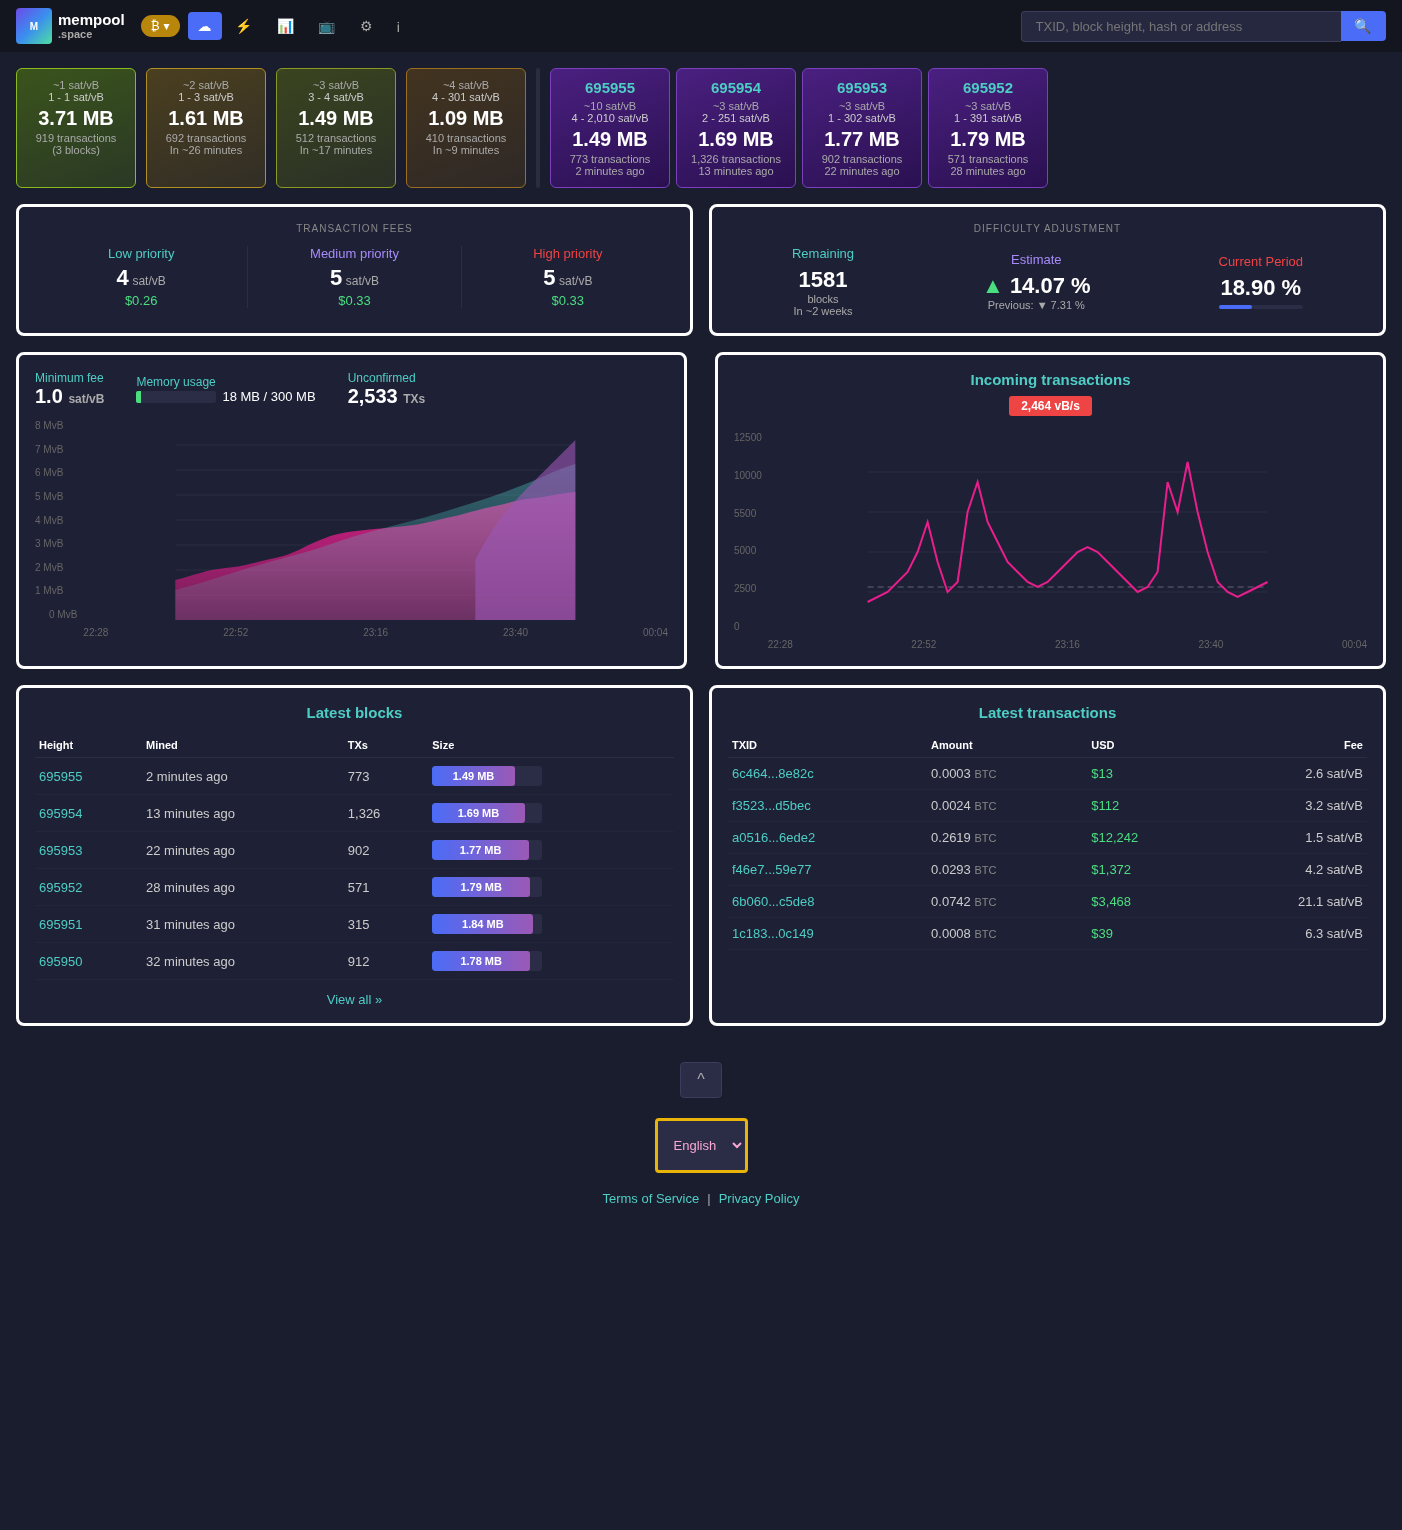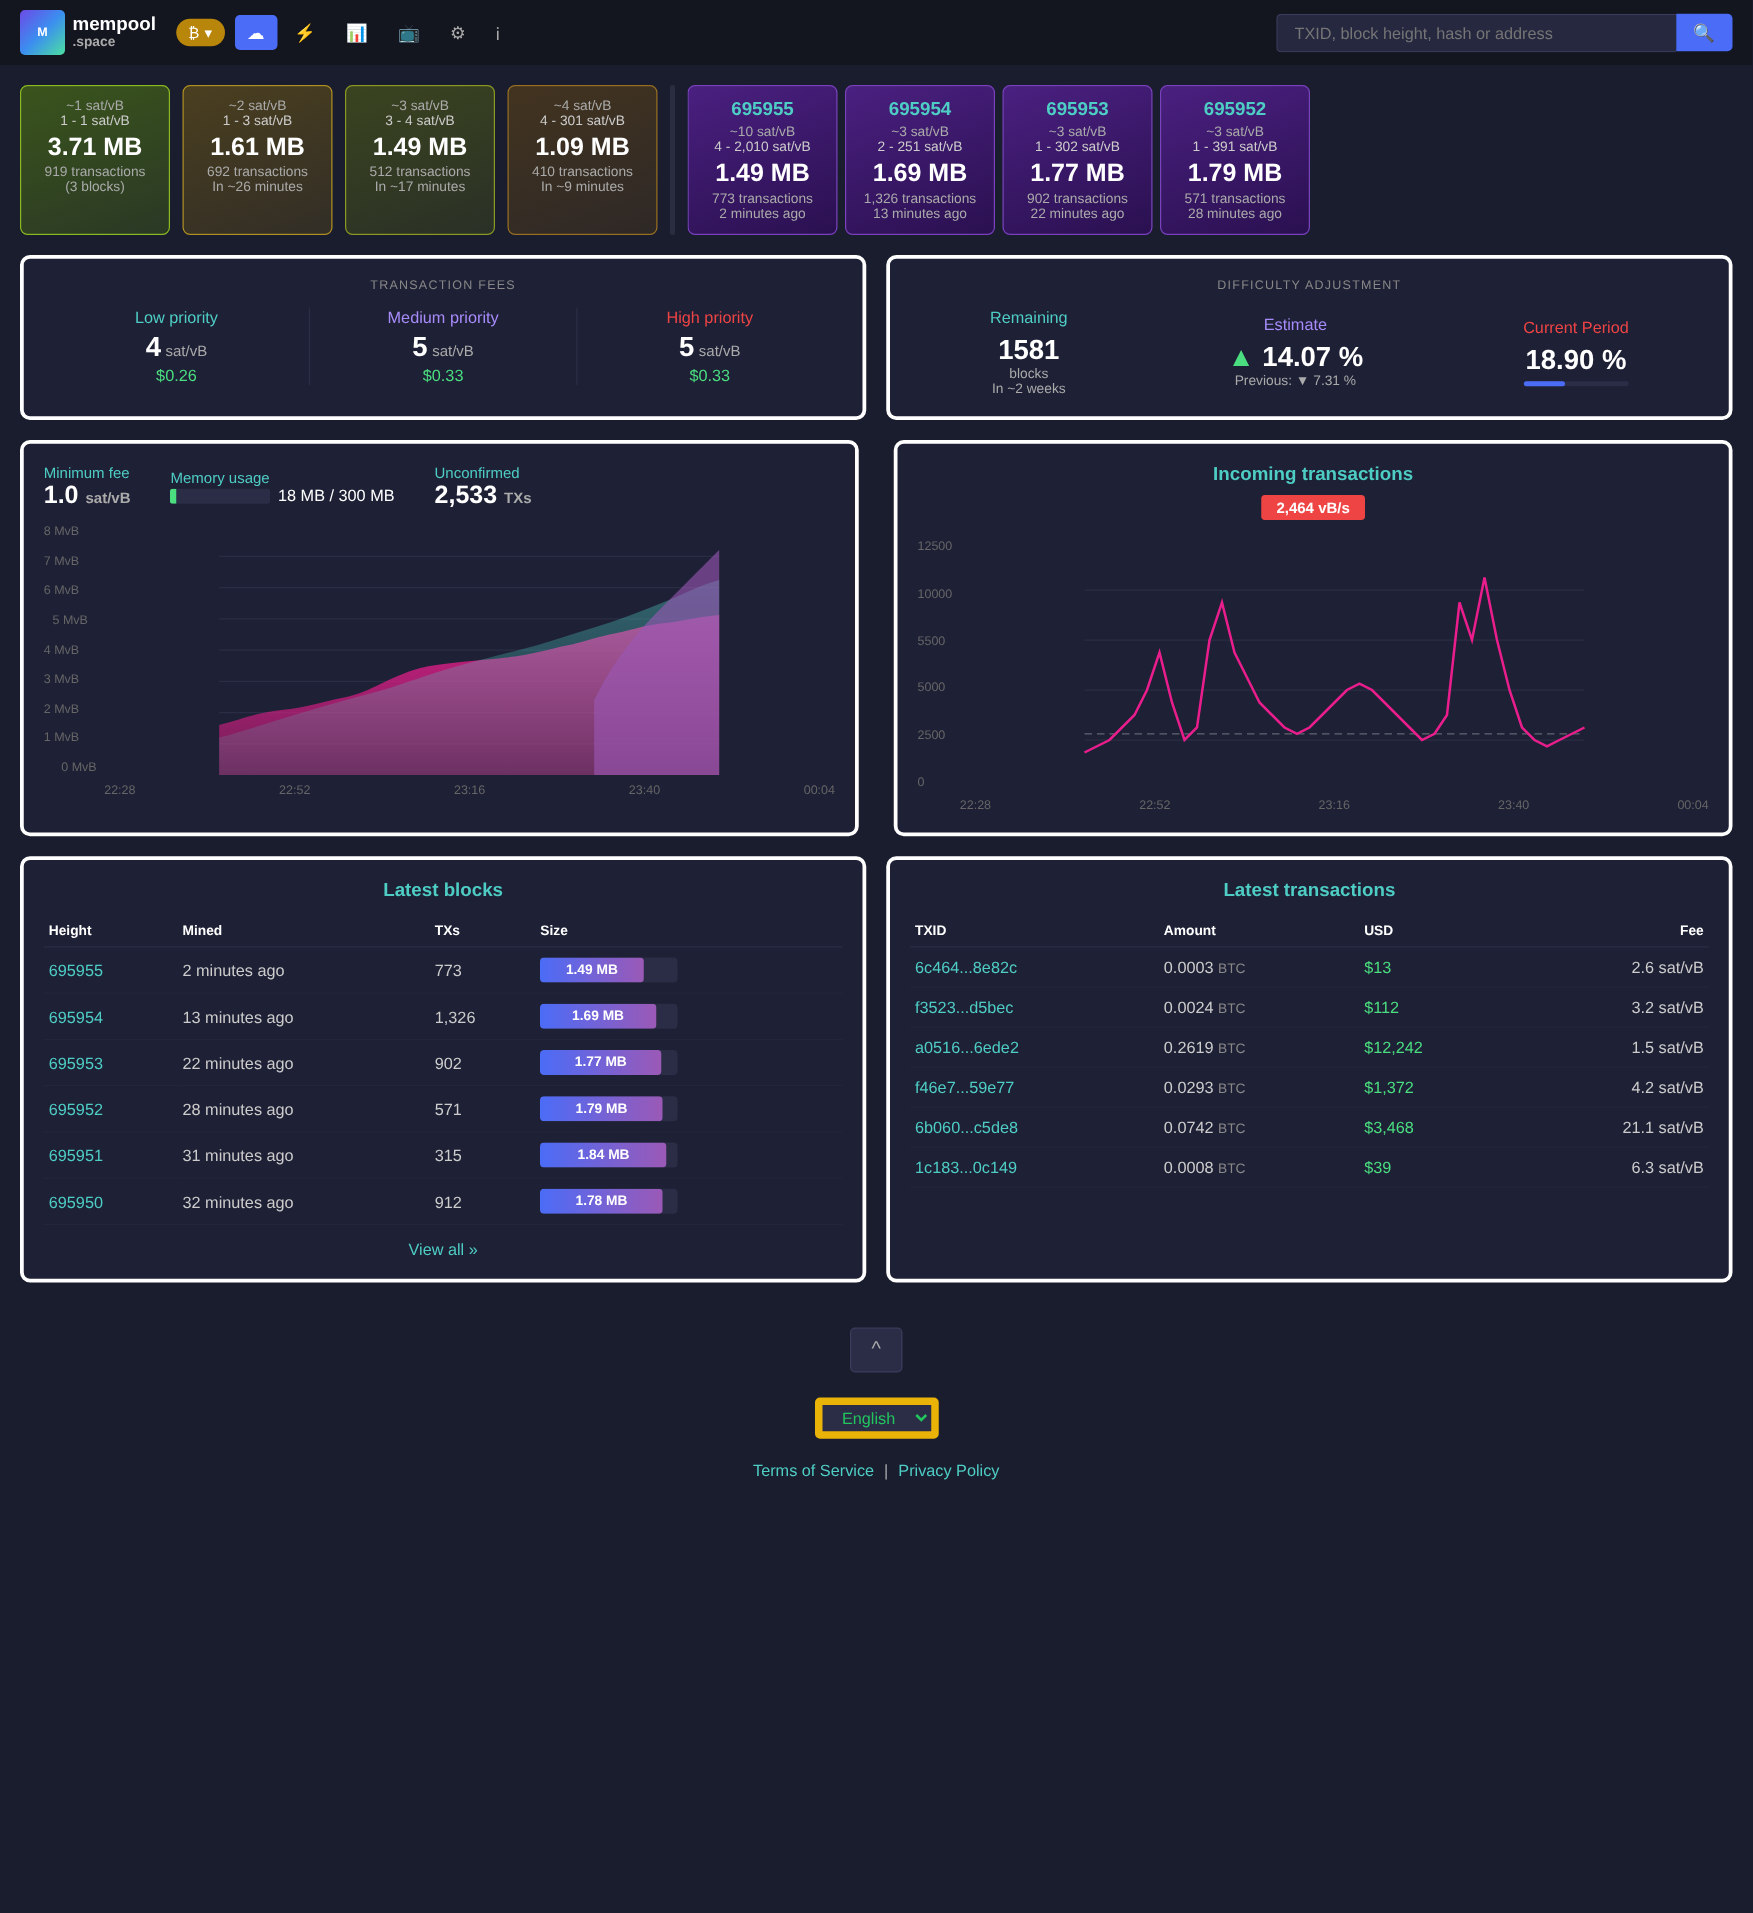--- a/index.html
+++ b/index.html
@@ -172,22 +172,22 @@
     .view-all a { color: #4ecdc4; text-decoration: none; font-size: 13px; }
 
     
     .footer-scroll { display: flex; justify-content: center; padding: 20px 0 10px; }
     .scroll-up-btn {
       background: #2a2d45; border: 1px solid #3a3d5c; border-radius: 4px;
       color: #aaa; cursor: pointer; padding: 8px 16px; font-size: 16px;
     }
     .footer-lang { display: flex; justify-content: center; padding: 10px 0; }
     .lang-select {
-      background: #2a2d45; border: 6px solid #eab308; color: #22c55e;
-      padding: 2px 12px; border-radius: 4px; font-size: 13px; cursor: pointer;
+      background: #2a2d45; border: 3px solid #eab308; color: #f9a8d4;
+      padding: 16px 12px; border-radius: 4px; font-size: 13px; cursor: pointer;
     }
     .footer-links { display: flex; justify-content: center; gap: 8px; padding: 8px 0 20px; font-size: 13px; }
     .footer-links a { color: #4ecdc4; text-decoration: none; }
     .footer-links span { color: #aaa; }
   </style>
 </head>
 <body>
 
 <nav class="navbar">
   <div class="logo">
@@ -392,21 +392,21 @@
             <span>2,533</span>
             <span style="font-size:12px;color:#aaa;">TXs</span>
           </div>
         </div>
       </div>
       <div style="display:flex;">
         <div style="display:flex;flex-direction:column;justify-content:space-between;padding-right:6px;height:200px;">
           <span style="font-size:10px;color:#666;">8 MvB</span>
           <span style="font-size:10px;color:#666;">7 MvB</span>
           <span style="font-size:10px;color:#666;">6 MvB</span>
-          <span style="font-size:10px;color:#666;text-align:center;">5 MvB</span>
+          <span style="font-size:10px;color:#666;">5 MvB</span>
           <span style="font-size:10px;color:#666;">4 MvB</span>
           <span style="font-size:10px;color:#666;">3 MvB</span>
           <span style="font-size:10px;color:#666;">2 MvB</span>
           <span style="font-size:10px;color:#666;">1 MvB</span>
           <span style="font-size:10px;color:#666;margin-left:14px;">0 MvB</span>
         </div>
         <div style="flex:1;">
           <svg viewBox="0 0 400 200" width="100%" height="200" xmlns="http://www.w3.org/2000/svg">
             <defs>
               <linearGradient id="mempoolGrad" x1="0" y1="0" x2="0" y2="1">

